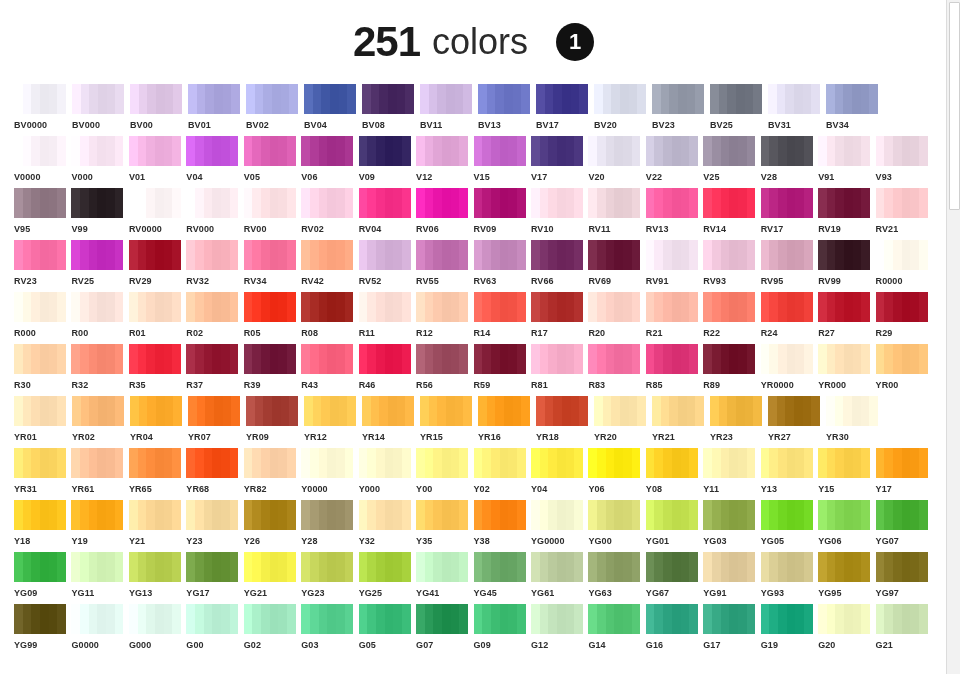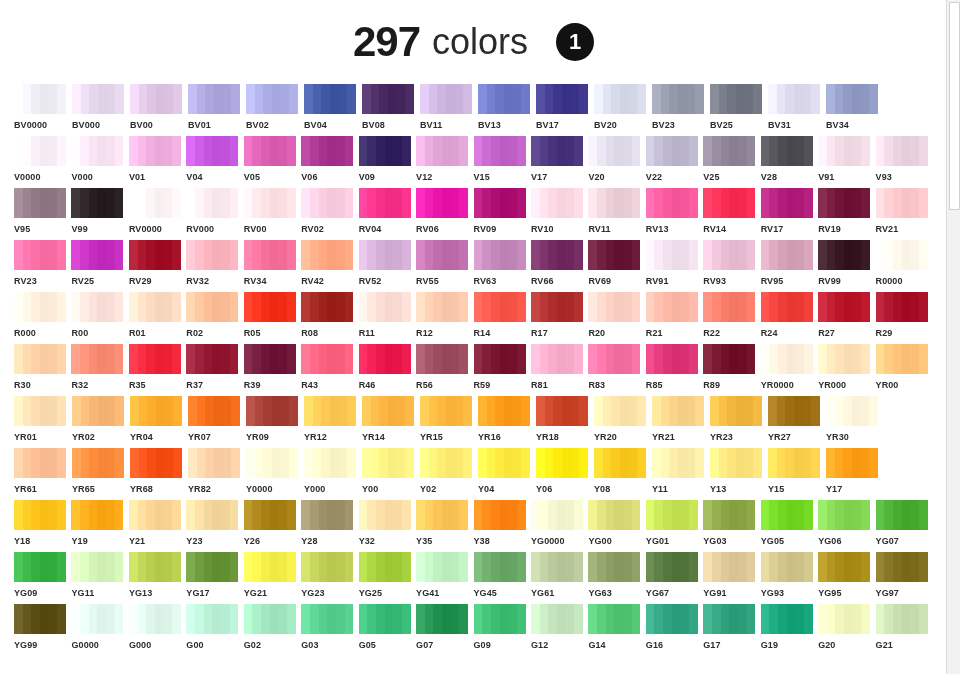--- a/index.html
+++ b/index.html
@@ -117,21 +117,21 @@
     letter-spacing: 0.1px;
     white-space: nowrap;
   }
 </style>
 </head>
 <body>
 
 <div id="page">
 
   <div id="header">
-    <span id="title-count">297</span>
+    <span id="title-count">251</span>
     <span id="title-word">colors</span>
     <span id="page-badge">1</span>
   </div>
 
   <div id="grid">
       <div class="swatch-row">
         <div class="swatch-cell">
           <div class="swatch-chip">
             <div class="band" style="background: rgb(255, 255, 255);"></div>
             <div class="band" style="background: rgb(250, 248, 255);"></div>
@@ -1348,20 +1348,31 @@
             <div class="band" style="background: rgb(255, 255, 232);"></div>
             <div class="band" style="background: rgb(255, 247, 222);"></div>
             <div class="band" style="background: rgb(249, 241, 216);"></div>
             <div class="band" style="background: rgb(251, 243, 218);"></div>
             <div class="band" style="background: rgb(255, 251, 226);"></div>
           </div>
           <div class="swatch-label">YR30</div>
         </div>
       </div>
       <div class="swatch-row">
+        <div class="swatch-cell">
+          <div class="swatch-chip">
+            <div class="band" style="background: rgb(255, 239, 122);"></div>
+            <div class="band" style="background: rgb(255, 225, 108);"></div>
+            <div class="band" style="background: rgb(254, 215, 98);"></div>
+            <div class="band" style="background: rgb(248, 209, 92);"></div>
+            <div class="band" style="background: rgb(250, 211, 94);"></div>
+            <div class="band" style="background: rgb(255, 219, 102);"></div>
+          </div>
+          <div class="swatch-label">YR31</div>
+        </div>
         <div class="swatch-cell">
           <div class="swatch-chip">
             <div class="band" style="background: rgb(255, 215, 174);"></div>
             <div class="band" style="background: rgb(255, 201, 160);"></div>
             <div class="band" style="background: rgb(253, 191, 150);"></div>
             <div class="band" style="background: rgb(247, 185, 144);"></div>
             <div class="band" style="background: rgb(249, 187, 146);"></div>
             <div class="band" style="background: rgb(255, 195, 154);"></div>
           </div>
           <div class="swatch-label">YR61</div>

